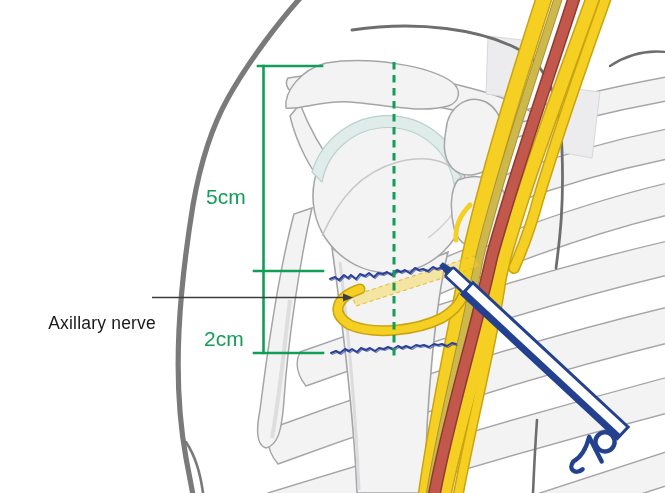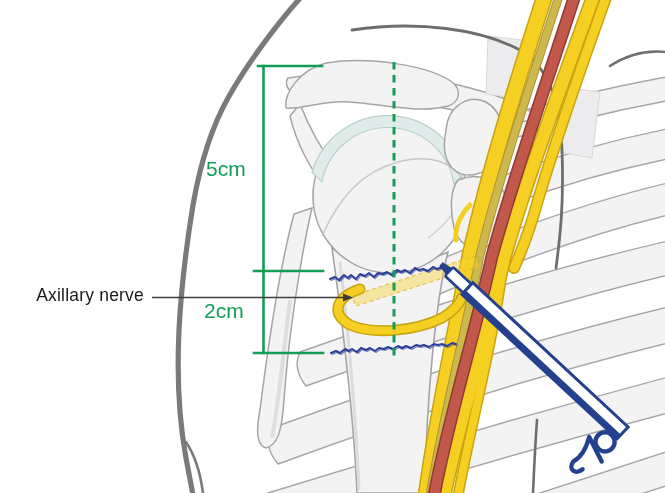--- a/index.html
+++ b/index.html
@@ -20,22 +20,22 @@
     --red:#c2574b;
     --red-dk:#8f3b31;
     --label:#1a1a1a;
   }
   html,body{margin:0;padding:0;background:#fff;}
   .stage{
     position:relative;width:665px;height:493px;background:#ffffff;overflow:hidden;
     font-family:"Liberation Sans",sans-serif;
   }
   .stage svg{position:absolute;left:0;top:0;}
-  .lbl{position:absolute;line-height:1;white-space:nowrap;}
-  .lbl-nerve{left:4px;top:287px;width:140px;text-align:right;font-size:17.5px;color:var(--label);letter-spacing:.2px;}
+  .lbl{position:absolute;line-height:1;white-space:nowrap;margin-top:28px;}
+  .lbl-nerve{left:16px;top:287px;width:140px;text-align:right;font-size:17.5px;color:var(--label);letter-spacing:.2px;}
   .lbl-5cm{left:206px;top:158px;font-size:21px;color:var(--green);}
   .lbl-2cm{left:204px;top:300px;font-size:21px;color:var(--green);}
   .sr-only{position:absolute;width:1px;height:1px;overflow:hidden;clip:rect(0 0 0 0);white-space:nowrap;}
 </style>
 </head>
 <body>
 
 <div class="stage">
 
   <svg width="665" height="493" viewBox="0 0 665 493">

